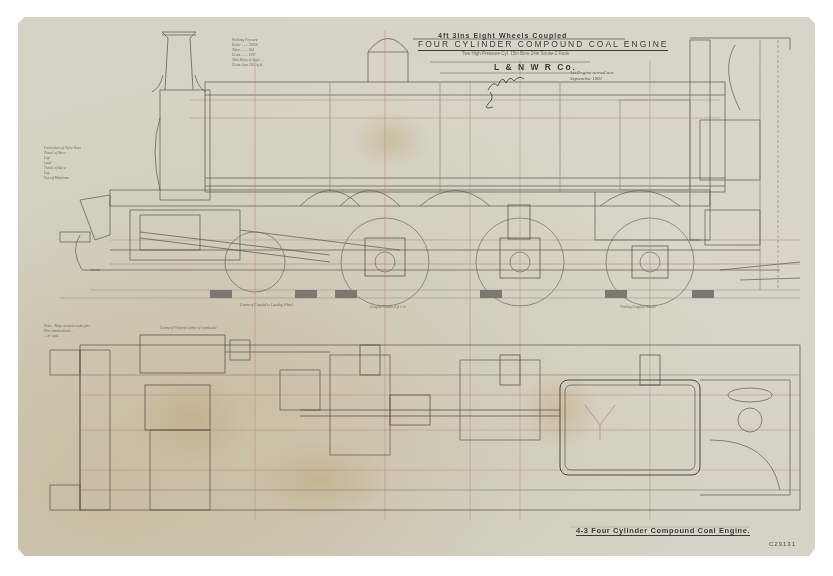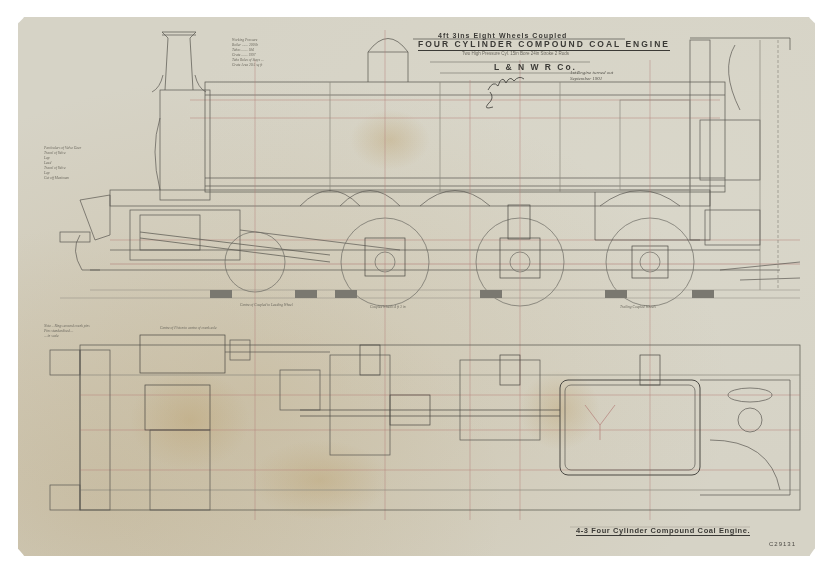--- a/index.html
+++ b/index.html
@@ -11,21 +11,21 @@
     background-image:
       radial-gradient(ellipse at 30% 70%, rgba(190,170,130,0.35), transparent 60%),
       radial-gradient(ellipse at 80% 30%, rgba(220,218,205,0.5), transparent 55%),
       radial-gradient(ellipse at 10% 90%, rgba(180,160,120,0.35), transparent 40%);
     box-shadow: 0 0 2px rgba(0,0,0,0.25);
     clip-path: polygon(0.8% 0, 99.2% 0, 100% 1.2%, 100% 98.5%, 99.3% 100%, 0.8% 100%, 0 98.6%, 0 1.2%);
   }
   .drawing { position: absolute; left: 0; top: 0; width: 833px; height: 576px; }
   .txt { position: absolute; color: #3b3a36; white-space: nowrap; }
   .title-top { left: 438px; top: 32px; font-size: 7px; letter-spacing: 1px; font-weight: bold; }
-  .title-main { left: 418px; top: 39px; font-size: 8.5px; letter-spacing: 2px; font-weight: bold;
+  .title-main { left: 418px; top: 39px; font-size: 8.5px; letter-spacing: 2px; font-weight: normal;
                 border-bottom: 1px solid #3b3a36; padding-bottom: 1px; }
   .title-sub { left: 462px; top: 51px; font-size: 4.5px; color: #6d6a61; }
   .company { left: 494px; top: 62px; font-size: 8.5px; font-weight: bold; letter-spacing: 2px; }
   .date-note { left: 570px; top: 70px; font-size: 5px; font-style: italic; color: #55534c;
                font-family: "Liberation Serif", serif; line-height: 6px; }
   .caption { left: 576px; top: 526px; font-size: 7.5px; font-weight: bold; letter-spacing: 0.6px;
              border-bottom: 1px solid #3b3a36; text-align: right; }
   .ref { left: 769px; top: 541px; font-size: 6px; letter-spacing: 1px; color: #4a4843; }
   .note-block { font-size: 3.6px; line-height: 5px; color: #6b685e; font-style: italic;
                 font-family: "Liberation Serif", serif; }

